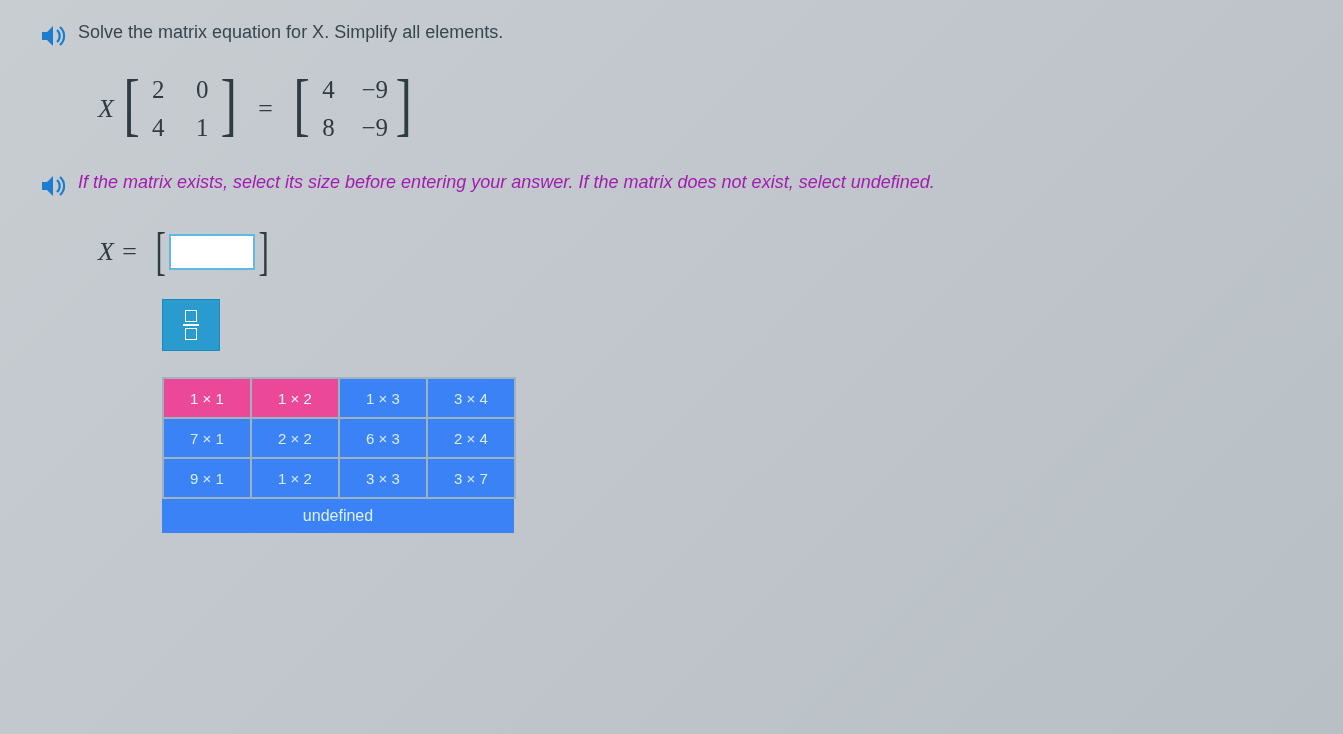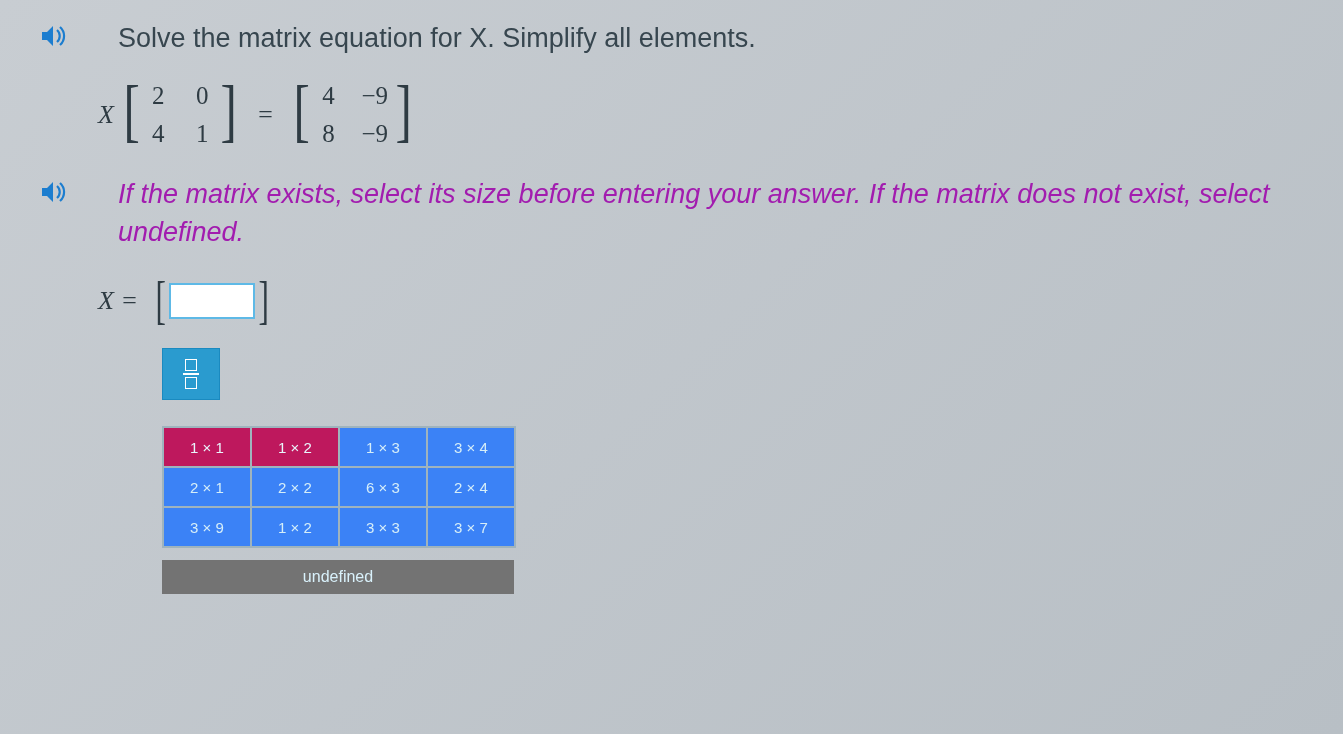--- a/index.html
+++ b/index.html
@@ -6,41 +6,41 @@
   body {
     font-family: Verdana, Arial, sans-serif;
     background: linear-gradient(135deg, #c8cdd2 0%, #b8bfc5 100%);
     width: 1343px;
     height: 734px;
     padding: 20px 40px;
     color: #2b3b4a;
   }
   .row { display: flex; align-items: flex-start; gap: 10px; margin-bottom: 18px; }
   .audio-icon { color: #1c7dcf; margin-top: 4px; flex-shrink: 0; }
-  .prompt { font-size: 27px; color: #37464f; line-height: 1.4; margin-left: 40px; }
+  .prompt { font-size: 18px; color: #37464f; line-height: 1.4; }
   .italic { font-style: italic; color: #a21caf; }
   .equation { margin: 10px 0 22px 58px; display: flex; align-items: center; gap: 6px; font-family: 'Times New Roman', serif; font-size: 26px; font-style: italic; color: #2e3b43; }
   .matrix { display: inline-flex; align-items: stretch; }
   .bracket { font-size: 70px; line-height: 1; font-family: 'Times New Roman', serif; font-style: normal; transform: scaleX(0.7); }
   .mgrid { display: grid; grid-template-columns: auto auto; column-gap: 22px; row-gap: 10px; padding: 6px 4px; font-style: normal; font-size: 25px; align-content: center; }
   .mgrid span { text-align: center; min-width: 22px; }
   .eq { margin: 0 10px; }
   .answer-row { margin: 20px 0 18px 58px; display: flex; align-items: center; gap: 14px; font-family: 'Times New Roman', serif; font-style: italic; font-size: 26px; color: #2e3b43; }
   .answer-box { display: inline-flex; align-items: center; }
   .brkt { font-size: 52px; font-style: normal; font-family: 'Times New Roman', serif; transform: scaleX(0.6); }
   .input-cell { width: 86px; height: 36px; background: #fff; border: 2px solid #5eb9e6; }
   .frac-btn { margin-left: 122px; margin-bottom: 26px; width: 58px; height: 52px; background: #2a9bcf; display: flex; align-items: center; justify-content: center; cursor: pointer; border: 1px solid #1a8ac0; }
   .frac-inner { display: flex; flex-direction: column; align-items: center; gap: 2px; }
   .frac-sq { width: 12px; height: 12px; border: 1.8px solid #fff; }
   .frac-line { width: 16px; height: 2px; background: #fff; }
   .size-grid { margin-left: 122px; border-collapse: collapse; background: #9fb3bd; }
   .size-grid td { border: 2px solid #9fb3bd; padding: 0; }
-  .size-btn { width: 86px; height: 38px; background: #be185d; color: #e8f6fc; display: flex; align-items: center; justify-content: center; font-size: 15px; cursor: pointer; font-family: Verdana, sans-serif; }
+  .size-btn { width: 86px; height: 38px; background: #ec4899; color: #e8f6fc; display: flex; align-items: center; justify-content: center; font-size: 15px; cursor: pointer; font-family: Verdana, sans-serif; }
   .size-btn.dim { background: #3b82f6; color: #d6eef8; }
-  .undef-btn { margin-left: 122px; margin-top: 12px; width: 352px; height: 34px; background: #737373; color: #d9f1fb; display: flex; align-items: center; justify-content: center; font-size: 16px; cursor: pointer; }
+  .undef-btn { margin-left: 122px; margin-top: 0; width: 352px; height: 34px; background: #3b82f6; color: #d9f1fb; display: flex; align-items: center; justify-content: center; font-size: 16px; cursor: pointer; }
 </style>
 </head>
 <body>
 
 <div class="row">
   <span class="audio-icon">
     <svg width="28" height="24" viewBox="0 0 28 24">
         <path d="M2 8h5l6-6v20l-6-6H2z" fill="#1c7dcf"></path>
         <path d="M17 6a8 8 0 0 1 0 12" stroke="#1c7dcf" stroke-width="2.2" fill="none"></path>
         <path d="M20 3a12 12 0 0 1 0 18" stroke="#1c7dcf" stroke-width="2.2" fill="none"></path>
@@ -113,35 +113,35 @@
         </td>
     <td>
           <div class="size-btn dim">1 × 3</div>
         </td>
     <td>
           <div class="size-btn dim">3 × 4</div>
         </td>
   </tr>
   <tr>
     <td>
-          <div class="size-btn dim">2 × 1</div>
+          <div class="size-btn dim">7 × 1</div>
         </td>
     <td>
           <div class="size-btn dim">2 × 2</div>
         </td>
     <td>
           <div class="size-btn dim">6 × 3</div>
         </td>
     <td>
           <div class="size-btn dim">2 × 4</div>
         </td>
   </tr>
   <tr>
     <td>
-          <div class="size-btn dim">3 × 9</div>
+          <div class="size-btn dim">9 × 1</div>
         </td>
     <td>
           <div class="size-btn dim">1 × 2</div>
         </td>
     <td>
           <div class="size-btn dim">3 × 3</div>
         </td>
     <td>
           <div class="size-btn dim">3 × 7</div>
         </td>

